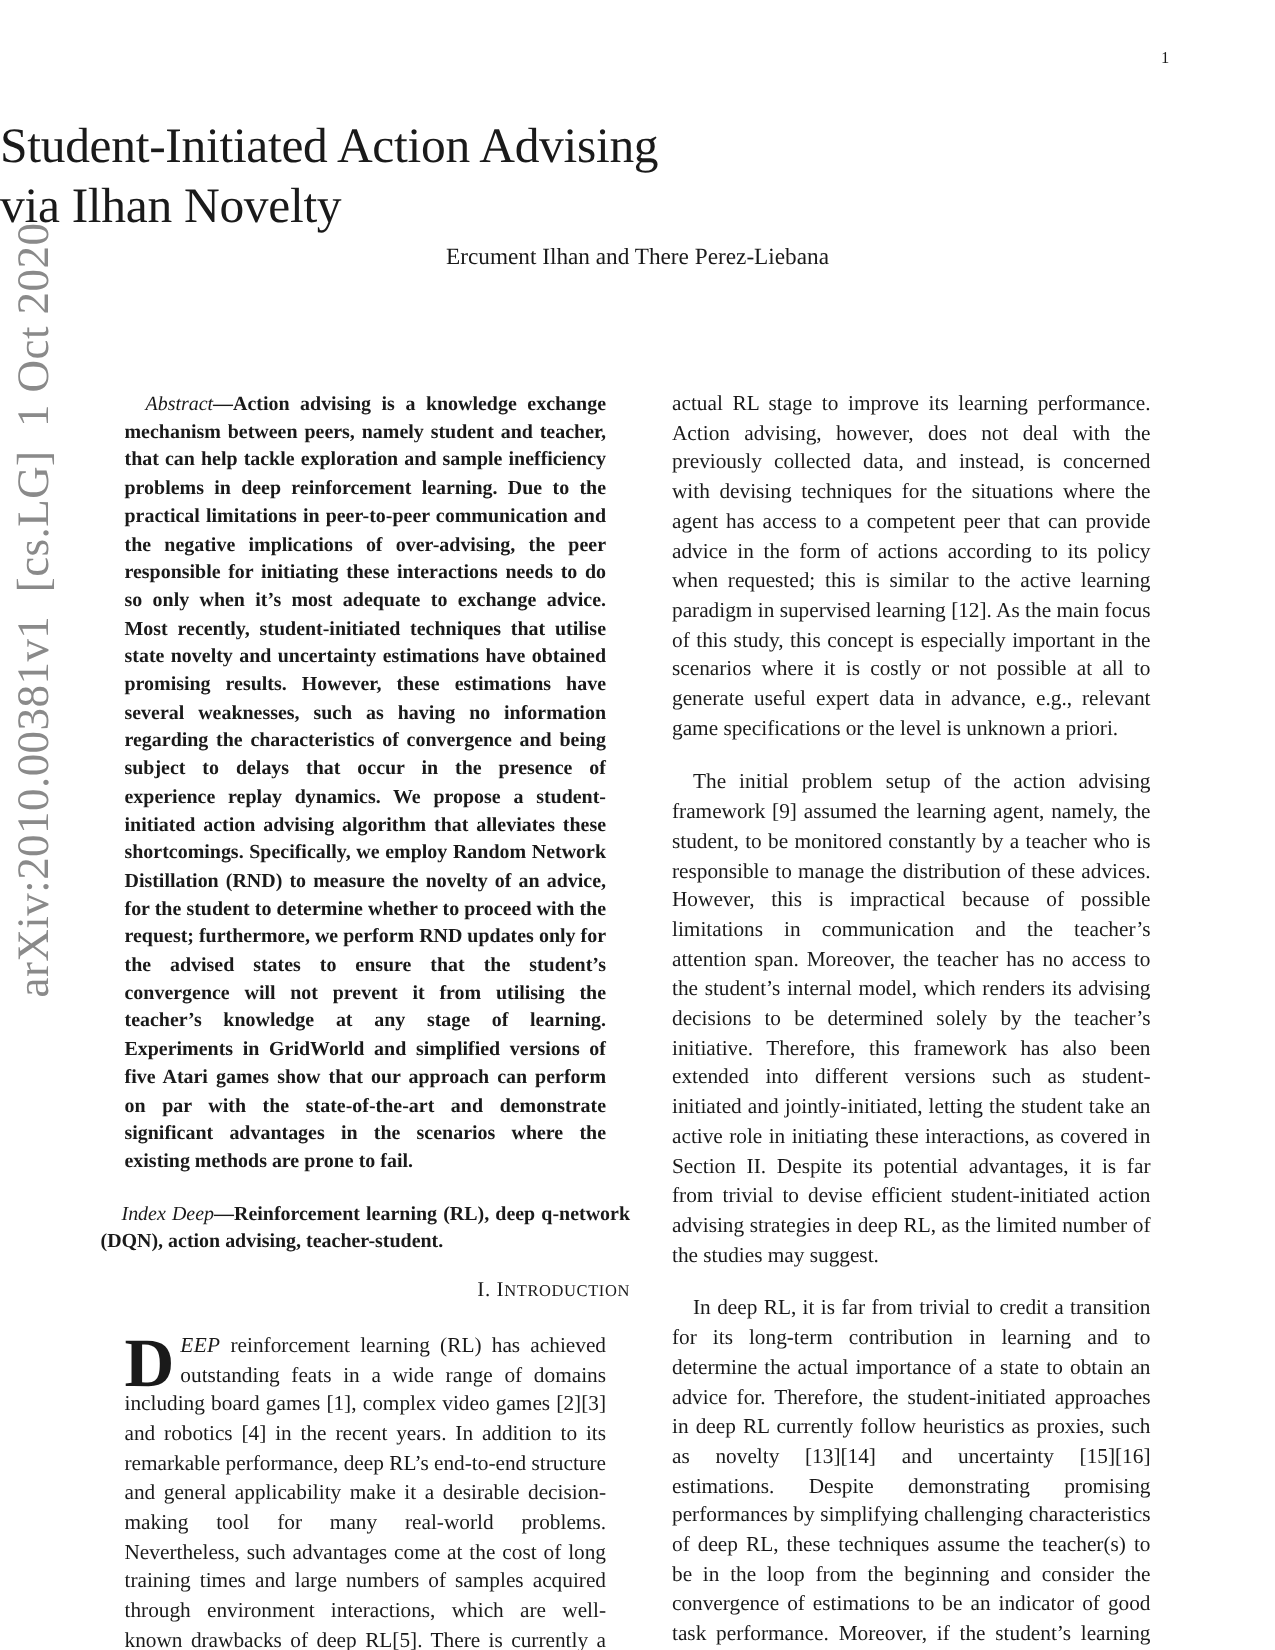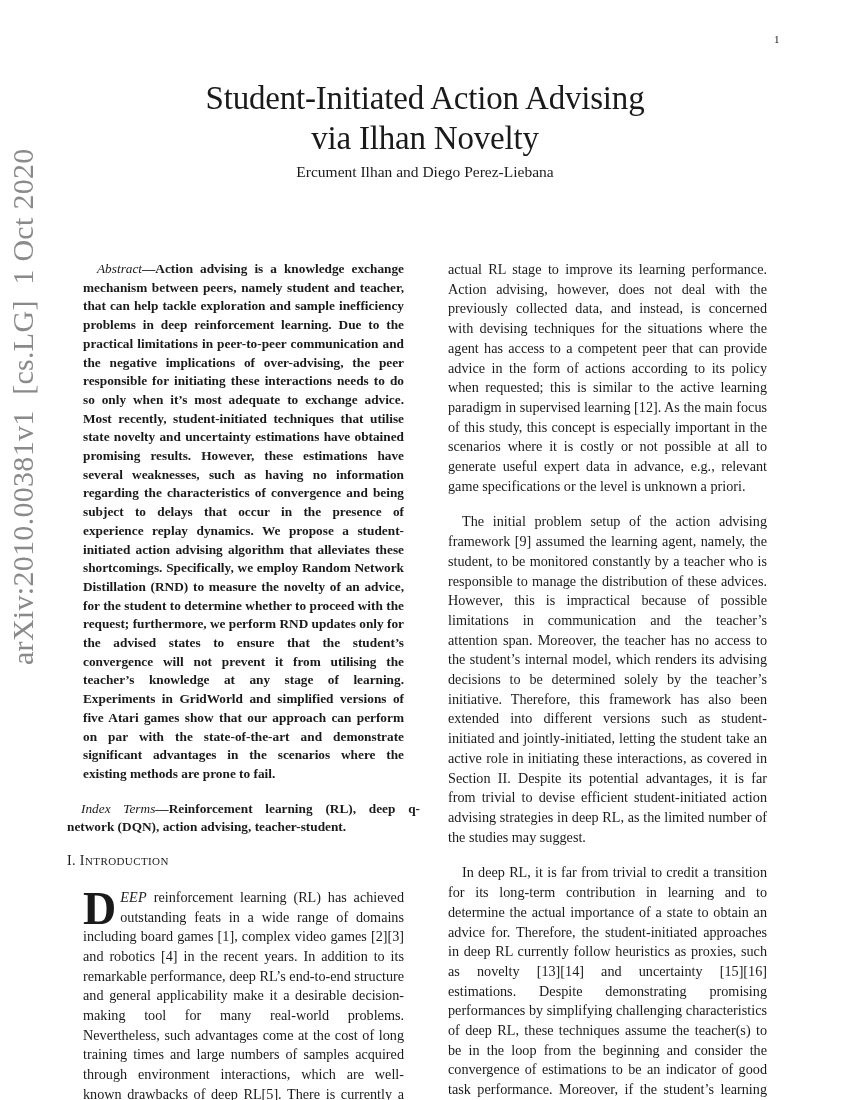--- a/index.html
+++ b/index.html
@@ -1,55 +1,55 @@
 <!DOCTYPE html>
 <html><head>
 <meta charset="utf-8">
 <style>
   html, body { margin:0; padding:0; background:#ffffff; }
   body { width:850px; height:1100px; position:relative; overflow:hidden;
          font-family:"Liberation Serif","DejaVu Serif",serif; color:#1a1a1a; }
   .page-number { position:absolute; left:774px; top:33px; font-size:11px; }
-  .title { position:absolute; left:0; width:850px; top:78px; text-align:center;
+  .title { position:absolute; left:0; width:850px; top:78px; text-align:left;
            font-size:33px; line-height:40px; font-weight:normal; margin:0; letter-spacing:-0.2px; }
   .title span { display:block; }
   .authors { position:absolute; left:0; width:850px; top:163px; text-align:center; font-size:15.5px; }
   .arxiv-stamp { position:absolute; left:6px; top:665px; transform-origin:0 0; transform:rotate(-90deg);
                  font-size:30px; color:#8a8a8a; white-space:nowrap; letter-spacing:0.3px; }
   .col { position:absolute; top:244px; font-size:14.2px; line-height:19.7px; text-align:justify; }
   .col-left { left:67px; width:353px; }
   .col-right { left:432px; width:351px; }
   .abstract { font-weight:bold; font-size:13.3px; line-height:18.7px; margin:16px; text-indent:14px; }
   .abstract .lead, .index .lead { font-style:italic; font-weight:normal; }
   .index { font-weight:bold; font-size:13.3px; line-height:18.7px; margin:9px 0 0 0; text-indent:14px; }
-  .section-heading { text-align:left; font-size:14px; margin:14px 0 3px 0; letter-spacing:0.4px; }
+  .section-heading { text-align:right; font-size:14px; margin:14px 0 3px 0; letter-spacing:0.4px; }
   .section-heading .sc { font-size:11px; }
   p.body { margin:16px; text-indent:14px; }
   p.body.first { text-indent:0; }
   .dropcap { float:left; font-size:46px; line-height:36px; font-weight:bold; margin:3px 4px 0 0; padding:0; }
   .caps { letter-spacing:0.2px;font-style:italic; }
 </style>
 </head>
 <body>
 
 <div class="page-number">1</div>
 
 <h1 class="title">
   <span>Student-Initiated Action Advising</span>
   <span>via Ilhan Novelty</span>
 </h1>
 
-<div class="authors">Ercument Ilhan and Diego Perez-Liebana</div>
+<div class="authors">Ercument Ilhan and There Perez-Liebana</div>
 
 <div class="arxiv-stamp"><span style="white-space:pre">arXiv:2010.00381v1  [cs.LG]  1 Oct 2020</span></div>
 
 <div class="col col-left">
   <p class="abstract"><span class="lead">Abstract</span><span>—</span><span>Action advising is a knowledge exchange mechanism between peers, namely student and teacher, that can help tackle exploration and sample inefficiency problems in deep reinforcement learning. Due to the practical limitations in peer-to-peer communication and the negative implications of over-advising, the peer responsible for initiating these interactions needs to do so only when it’s most adequate to exchange advice. Most recently, student-initiated techniques that utilise state novelty and uncertainty estimations have obtained promising results. However, these estimations have several weaknesses, such as having no information regarding the characteristics of convergence and being subject to delays that occur in the presence of experience replay dynamics. We propose a student-initiated action advising algorithm that alleviates these shortcomings. Specifically, we employ Random Network Distillation (RND) to measure the novelty of an advice, for the student to determine whether to proceed with the request; furthermore, we perform RND updates only for the advised states to ensure that the student’s convergence will not prevent it from utilising the teacher’s knowledge at any stage of learning. Experiments in GridWorld and simplified versions of five Atari games show that our approach can perform on par with the state-of-the-art and demonstrate significant advantages in the scenarios where the existing methods are prone to fail.</span></p>
 
-  <p class="index"><span class="lead">Index Terms</span><span>—</span><span>Reinforcement learning (RL), deep q-network (DQN), action advising, teacher-student.</span></p>
+  <p class="index"><span class="lead">Index Deep</span><span>—</span><span>Reinforcement learning (RL), deep q-network (DQN), action advising, teacher-student.</span></p>
 
   <div class="section-heading"><span>I. I</span><span class="sc">NTRODUCTION</span></div>
 
   <p class="body first"><span class="dropcap">D</span><span class="caps">EEP</span><span> reinforcement learning (RL) has achieved outstanding feats in a wide range of domains including board games [1], complex video games [2][3] and robotics [4] in the recent years. In addition to its remarkable performance, deep RL’s end-to-end structure and general applicability make it a desirable decision-making tool for many real-world problems. Nevertheless, such advantages come at the cost of long training times and large numbers of samples acquired through environment interactions, which are well-known drawbacks of deep RL[5]. There is currently a significant amount of research effort focused on improving exploration techniques to make agents more proficient at discovering the environment mechanics and collecting samples that will yield high-reward strategies [6]. Alternatively, in some situations, agents may also have access to legacy knowledge of some peers, be it humans or other agents. This presents a whole new set of opportunities to benefit from these in order to tackle the exploration challenges.</span></p>
 
 </div>
 
 <div class="col col-right">
   <p class="body first"><span id="p2cont">actual RL stage to improve its learning performance. Action advising, however, does not deal with the previously collected data, and instead, is concerned with devising techniques for the situations where the agent has access to a competent peer that can provide advice in the form of actions according to its policy when requested; this is similar to the active learning paradigm in supervised learning [12]. As the main focus of this study, this concept is especially important in the scenarios where it is costly or not possible at all to generate useful expert data in advance, e.g., relevant game specifications or the level is unknown a priori.</span></p>
   <p class="body"><span>The initial problem setup of the action advising framework [9] assumed the learning agent, namely, the student, to be monitored constantly by a teacher who is responsible to manage the distribution of these advices. However, this is impractical because of possible limitations in communication and the teacher’s attention span. Moreover, the teacher has no access to the student’s internal model, which renders its advising decisions to be determined solely by the teacher’s initiative. Therefore, this framework has also been extended into different versions such as student-initiated and jointly-initiated, letting the student take an active role in initiating these interactions, as covered in Section II. Despite its potential advantages, it is far from trivial to devise efficient student-initiated action advising strategies in deep RL, as the limited number of the studies may suggest.</span></p>

